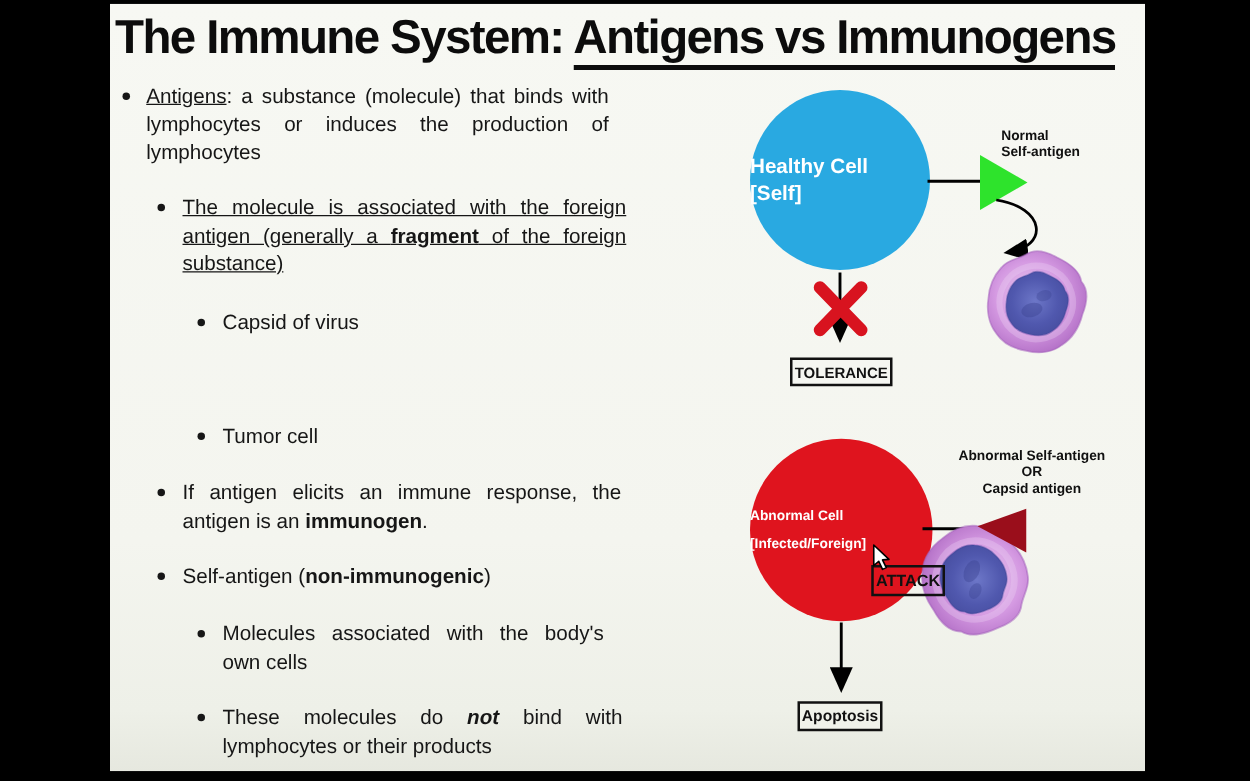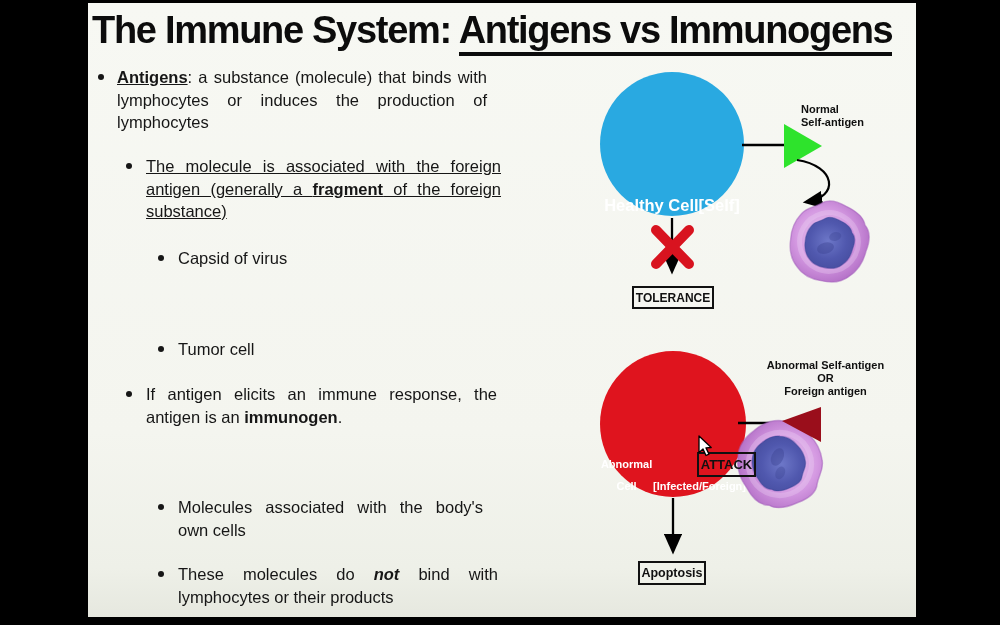--- a/index.html
+++ b/index.html
@@ -17,24 +17,24 @@
   .li .txt{display:block;margin-left:19px;text-align:justify;}
   .lvl1{left:10px;width:389px;}
   .lvl2{left:38px;width:375px;}
   .lvl2 .txt{margin-left:20px;}
   .lvl3{left:70px;width:343px;}
   .lvl3 .txt{margin-left:20px;}
   .w1 .txt{width:370px;} .w2 .txt{width:355px;text-decoration:underline;} .w6 .txt{width:351px;}
   .w8 .txt{width:305px;} .w9 .txt{width:320px;}
   .bold{font-weight:bold;}
   .bi{font-weight:bold;font-style:italic;}
-  .term{font-weight:bold;text-decoration:underline;}
+  .term{font-weight:normal;text-decoration:underline;}
   
-  .cell-circle{position:absolute;border-radius:50%;display:flex;flex-direction:row;
-               align-items:flex-end;justify-content:center;color:#fff;font-weight:bold;
+  .cell-circle{position:absolute;border-radius:50%;display:flex;flex-direction:column;
+               align-items:flex-start;justify-content:center;color:#fff;font-weight:bold;
                text-align:center;z-index:1;}
   .healthy{left:512px;top:69px;width:144px;height:144px;background:#29a9e1;
            font-size:16.5px;line-height:22px;}
   .abnormal{left:512px;top:348px;width:146px;height:146px;background:#df141e;
             font-size:11px;line-height:22px;}
   .diagram-svg{position:absolute;left:0;top:0;z-index:2;pointer-events:none;}
   .minibox{position:absolute;border:2.5px solid #111;color:#111;font-weight:bold;
            display:flex;align-items:center;justify-content:center;z-index:3;}
   .tolerance{left:544px;top:283px;width:78px;height:19px;font-size:12px;background:#f5f6f1;}
   .attack{left:609px;top:449px;width:55px;height:21px;font-size:13px;background:transparent;text-align:right;}
@@ -77,20 +77,24 @@
     <div class="li lvl3" style="top:335px">
       <span class="dot"></span>
       <span class="txt">Tumor cell</span>
     </div>
 
     <div class="li lvl2 w6" style="top:380px">
       <span class="dot"></span>
       <span class="txt"><span>If antigen elicits an immune response, the antigen is an </span><span class="bold">immunogen</span><span>.</span></span>
     </div>
 
+    <div class="li lvl2" style="top:447px">
+      <span class="dot"></span>
+      <span class="txt"><span>Self-antigen (</span><span class="bold">non-immunogenic</span><span>)</span></span>
+    </div>
 
     <div class="li lvl3 w9" style="top:560px">
       <span class="dot"></span>
       <span class="txt"><span>These molecules do </span><span class="bi">not</span><span> bind with lymphocytes or their products</span></span>
     </div>
 
     <div class="li lvl3 w8" style="top:493px">
       <span class="dot"></span>
       <span class="txt">Molecules associated with the body's own cells</span>
     </div>
@@ -150,21 +154,21 @@
       <line x1="585" y1="495" x2="585" y2="548" stroke="#000" stroke-width="2.3" marker-end="url(#ah)"></line>
     </svg>
 
     <div class="antigen-label normal-label">
       <div>Normal</div>
       <div>Self-antigen</div>
     </div>
     <div class="antigen-label abnormal-label">
       <div>Abnormal Self-antigen</div>
       <div>OR</div>
-      <div>Foreign antigen</div>
+      <div>Capsid antigen</div>
     </div>
     <div class="minibox tolerance">TOLERANCE</div>
     <div class="minibox attack">ATTACK</div>
     <div class="minibox apoptosis">Apoptosis</div>
 
     <svg class="cursor" width="18" height="24" viewBox="0 0 18 24">
       <path d="M1 1 L1 17.5 L5 14 L8 20.5 L11 19.1 L8 12.9 L13.2 12.5 Z" fill="#fff" stroke="#000" stroke-width="1.3" stroke-linejoin="round"></path>
     </svg>
   </div>
 

